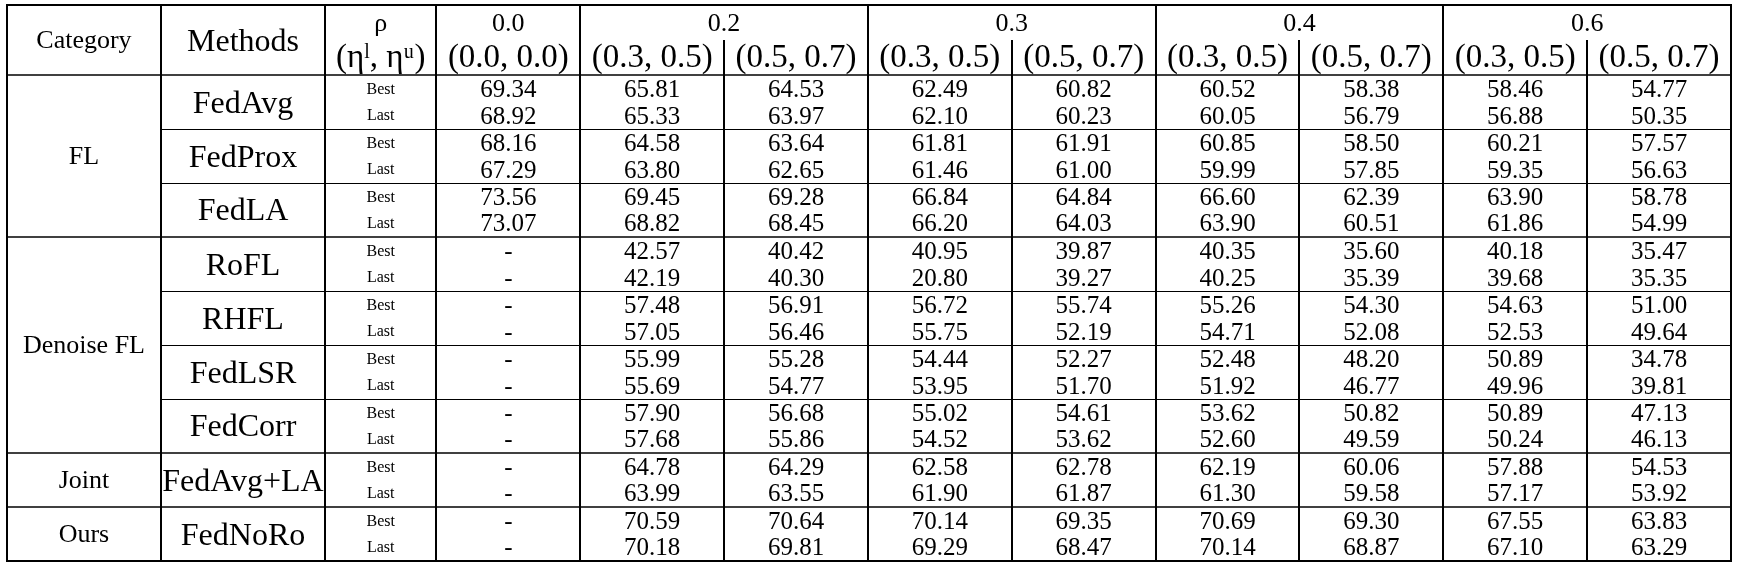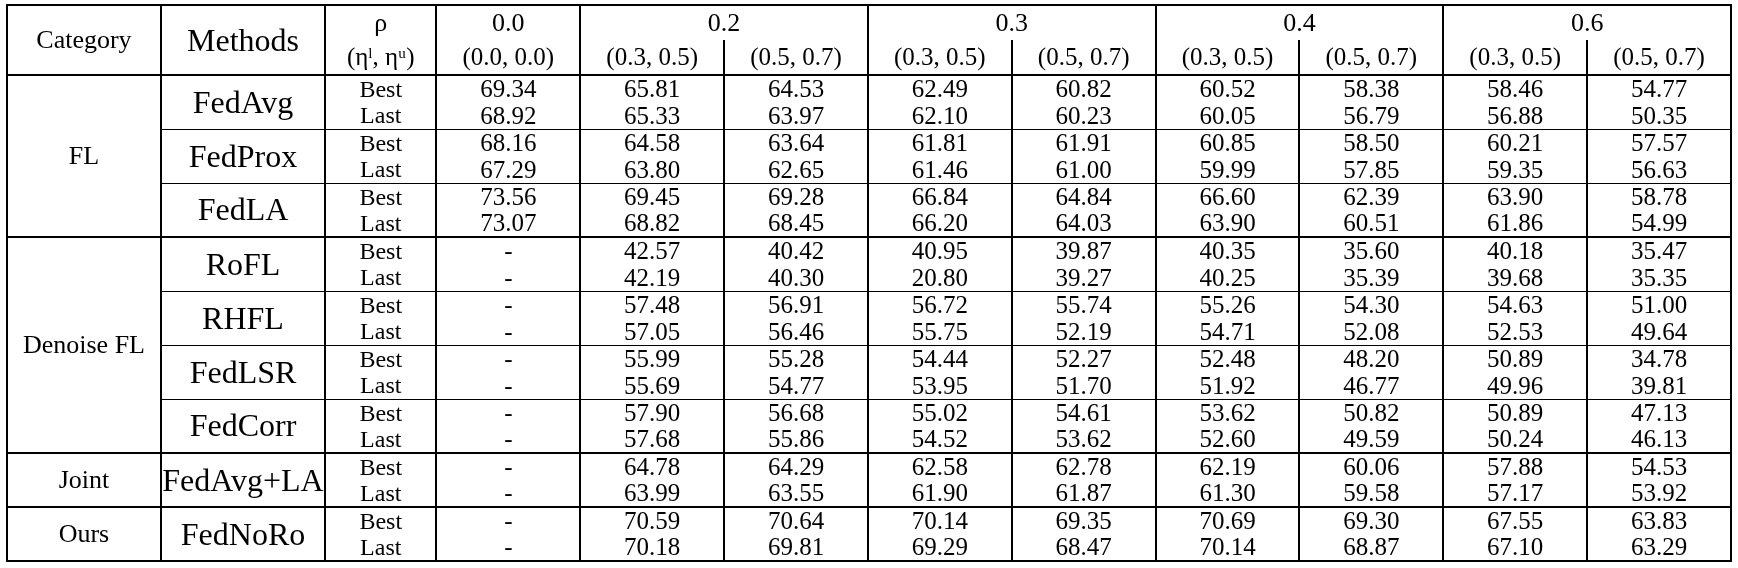--- a/index.html
+++ b/index.html
@@ -31,37 +31,37 @@
     text-align: center;
     vertical-align: middle;
     padding: 0;
     font-weight: normal;
   }
   
   .vl { border-left: 2px solid #000; }
   .vr { border-right: 2px solid #000; }
   
   .top-rule td { border-top: 2px solid #000; }
-  .hrule td { border-top: 2px solid #000000; margin-top: 36px; }
+  .hrule td { border-top: 2px solid #404040; margin-top: 36px; }
   .hrule-thin td { border-top: 1.5px solid #000; margin-left: 6px; }
   .bottom-rule td { border-bottom: 2px solid #000; }
 
   .cat-cell {
     font-size: 26px;
     text-align: left;
     padding-left: 10px;
   }
   .meth-cell {
     font-size: 32px;
     text-align: left;
     padding-left: 14px;
   }
   .hdr-cell { font-size: 26px; }
-  .sub-hdr { font-size: 25px; }
-  .bl-cell { font-size: 24px; }
+  .sub-hdr { font-size: 33px; }
+  .bl-cell { font-size: 16px; }
   .num { font-size: 25px; }
   .bold { font-weight: bold; }
   .rowpad { height: 27px; }
   .hdr-row-1 td { height: 34px; }
   .hdr-row-2 td { height: 34px; }
   .spacer-row td { height: 5px; border-top: 2px solid #000; }
 </style>
 </head>
 <body>
 

